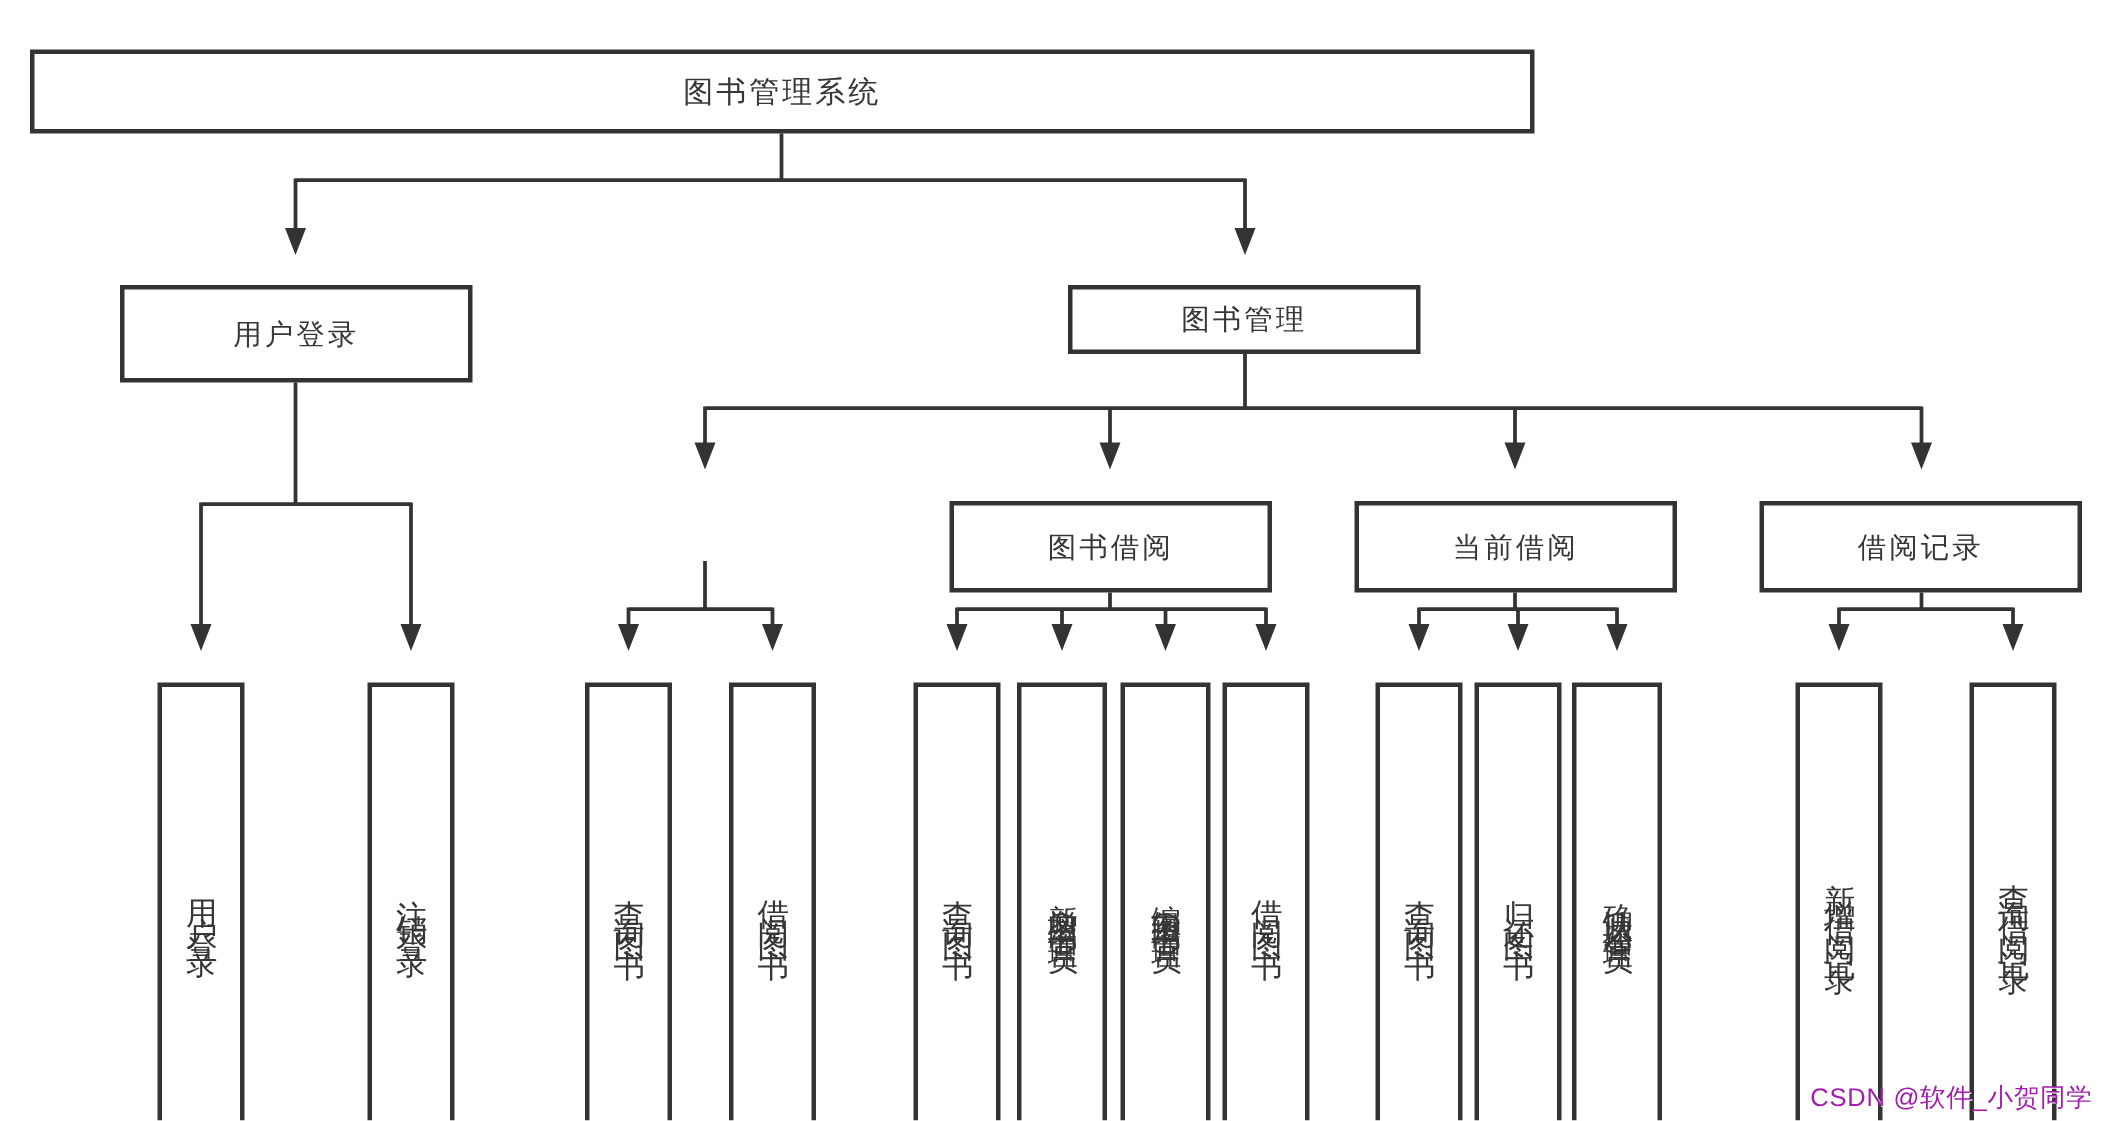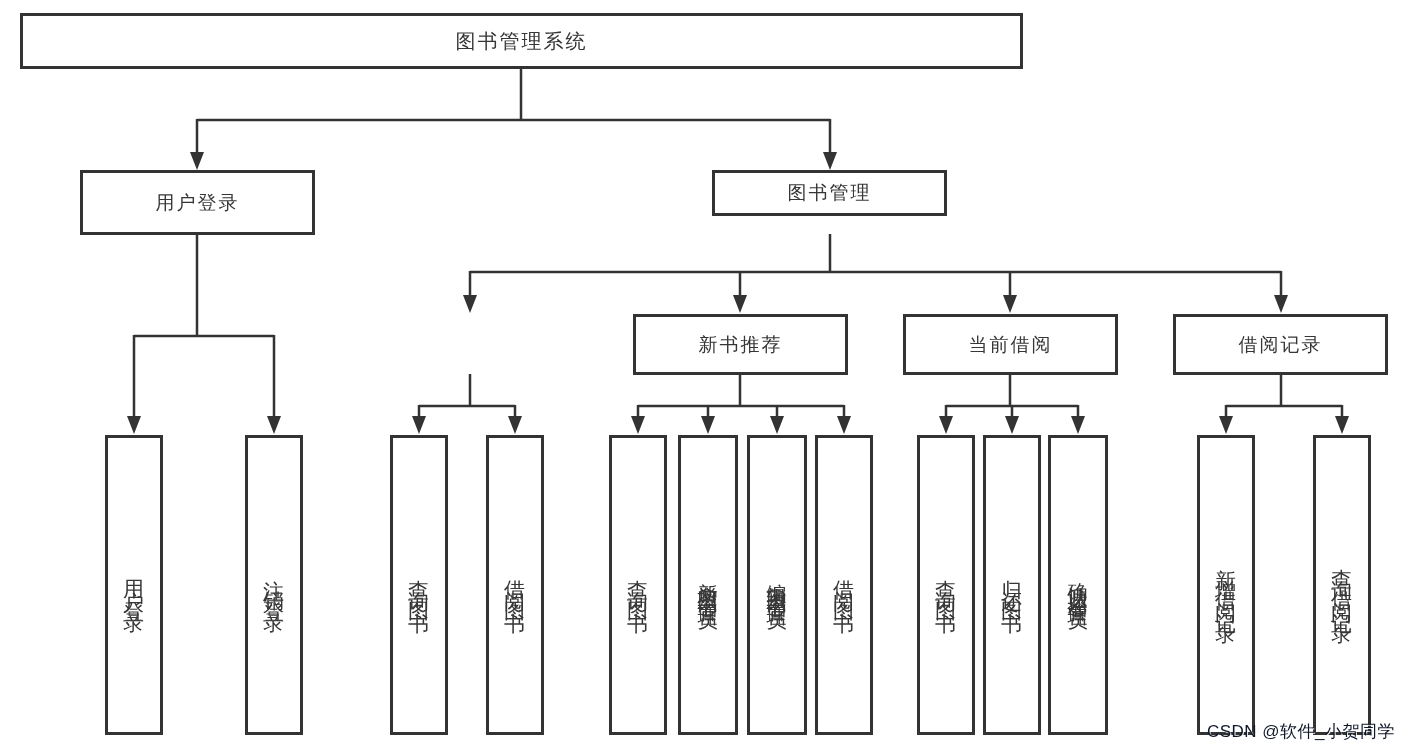--- a/index.html
+++ b/index.html
@@ -7,31 +7,32 @@
   body { font-family:"Liberation Sans","DejaVu Sans",sans-serif; }
   .canvas {
     position:relative; width:1405px; height:747px;
     background:#ffffff; overflow:hidden;
   }
   svg.connectors { position:absolute; left:0; top:0; width:1405px; height:747px; }
   .box {
     position:absolute; background:#ffffff; border:3px solid #333333;
     display:flex; align-items:center; justify-content:center;
     color:#363636;
+    margin-top:20px;
   }
   .root  span { font-size:20px; letter-spacing:2px; }
   .hbox  span { font-size:19px; letter-spacing:2px; }
   .vbox  span {
     writing-mode:vertical-rl; text-orientation:mixed;
     font-size:21px; letter-spacing:11px; line-height:1.1;
   }
   .vbox.tight span { font-size:20px; letter-spacing:4px; }
   .watermark {
     position:absolute; right:10px; bottom:4px;
-    font-size:17px; color:#0f172a; letter-spacing:0.5px;
+    font-size:17px; color:#a21caf; letter-spacing:0.5px;
     text-shadow:1px 1px 0 rgba(255,255,255,0.9);
     white-space:nowrap;
   }
 </style>
 </head>
 <body>
 
 <div class="canvas">
 
   <svg class="connectors" viewBox="0 0 1405 747" aria-hidden="true">
@@ -61,21 +62,21 @@
   </div>
 
   <div class="box hbox" style="left:80px;top:170px;width:235px;height:65px">
     <span>用户登录</span>
   </div>
   <div class="box hbox" style="left:712px;top:170px;width:235px;height:46px">
     <span>图书管理</span>
   </div>
 
   <div class="box hbox" style="left:633px;top:314px;width:215px;height:61px">
-    <span>新书推荐</span>
+    <span>图书借阅</span>
   </div>
   <div class="box hbox" style="left:1173px;top:314px;width:215px;height:61px">
     <span>借阅记录</span>
   </div>
   <div class="box hbox" style="left:903px;top:314px;width:215px;height:61px">
     <span>当前借阅</span>
   </div>
 
   <div class="box vbox" style="left:105px;top:435px;width:58px;height:300px">
     <span>用户登录</span>

